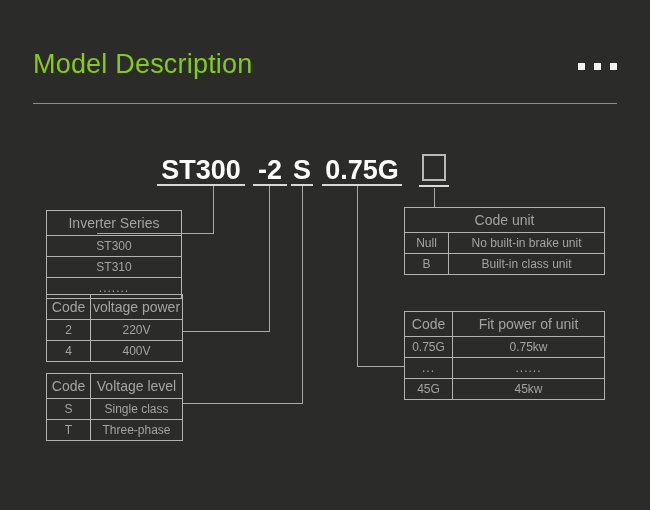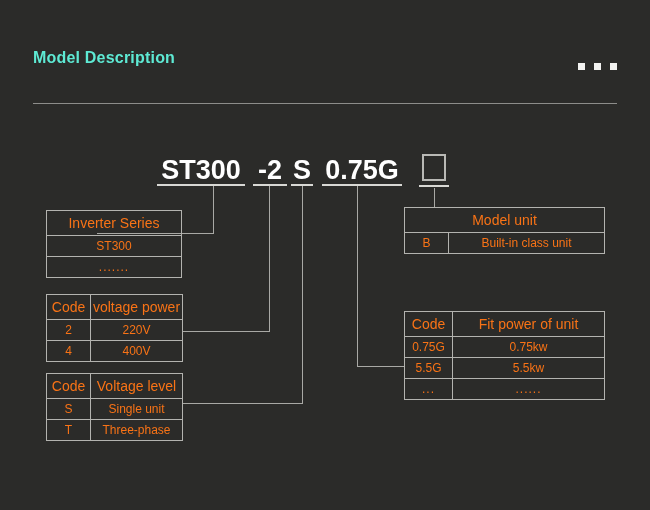--- a/index.html
+++ b/index.html
@@ -12,24 +12,24 @@
     color: #ffffff;
     overflow: hidden;
     position: relative;
   }
 
   
   #header { position: absolute; left: 0; top: 0; width: 650px; height: 110px; }
   #page-title {
     position: absolute;
     left: 33px; top: 49px;
-    font-size: 16px;
-    font-weight: bold;
+    font-size: 27px;
+    font-weight: normal;
     letter-spacing: 0.2px;
-    color: #5eead4;
+    color: #84cc16;
     white-space: nowrap;
   }
   #menu-dots {
     position: absolute;
     right: 33px; top: 63px;
     display: flex;
     gap: 9px;
   }
   #menu-dots .dot {
     width: 7px; height: 7px;
@@ -69,21 +69,21 @@
 
   
   .tbl {
     position: absolute;
     border-collapse: collapse;
     table-layout: fixed;
     background: transparent;
   }
   .tbl td, .tbl th {
     border: 1px solid #b3b3af;
-    color: #f97316;
+    color: #a3a3a3;
     font-weight: normal;
     text-align: center;
     vertical-align: middle;
     padding: 0;
     white-space: nowrap;
     background: transparent;
   }
   .tbl th { font-size: 14px; }
   .tbl td { font-size: 12px; }
   .tbl tr { height: 21px; }
@@ -139,20 +139,23 @@
 
 <table class="tbl" style="left:46px; top:210px; width:136px;">
   <tbody>
       <tr class="hdr">
     <th>Inverter Series</th>
   </tr>
   <tr>
     <td>ST300</td>
   </tr>
   <tr>
+    <td>ST310</td>
+  </tr>
+  <tr>
     <td class="dots-cell">.......</td>
   </tr>
 </tbody>
   </table>
 
 <table class="tbl" style="left:46px; top:294px; width:136px;">
   <colgroup>
       <col style="width:44px">
       <col style="width:92px">
     </colgroup>
@@ -177,37 +180,41 @@
       <col style="width:44px">
       <col style="width:92px">
     </colgroup>
   <tbody>
       <tr class="hdr">
     <th>Code</th>
     <th>Voltage level</th>
   </tr>
   <tr>
     <td>S</td>
-    <td>Single unit</td>
+    <td>Single class</td>
   </tr>
   <tr>
     <td>T</td>
     <td>Three-phase</td>
   </tr>
 </tbody>
   </table>
 
 <table class="tbl" style="left:404px; top:207px; width:200px;">
   <colgroup>
       <col style="width:44px">
       <col style="width:156px">
     </colgroup>
   <tbody>
       <tr class="hdr">
-    <th colspan="2">Model unit</th>
+    <th colspan="2">Code unit</th>
+  </tr>
+  <tr>
+    <td>Null</td>
+    <td>No built-in brake unit</td>
   </tr>
   <tr>
     <td>B</td>
     <td>Built-in class unit</td>
   </tr>
 </tbody>
   </table>
 
 <table class="tbl" style="left:404px; top:311px; width:200px;">
   <colgroup>
@@ -217,21 +224,21 @@
   <tbody>
       <tr class="hdr">
     <th>Code</th>
     <th>Fit power of unit</th>
   </tr>
   <tr>
     <td>0.75G</td>
     <td>0.75kw</td>
   </tr>
   <tr>
-    <td>5.5G</td>
-    <td>5.5kw</td>
-  </tr>
-  <tr>
     <td class="dots-cell">...</td>
     <td class="dots-cell">......</td>
   </tr>
+  <tr>
+    <td>45G</td>
+    <td>45kw</td>
+  </tr>
 </tbody>
   </table>
 
 </body></html>

